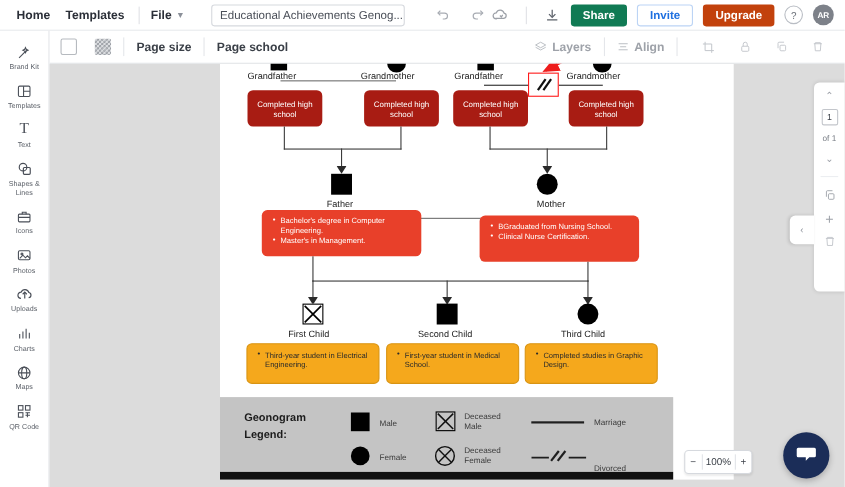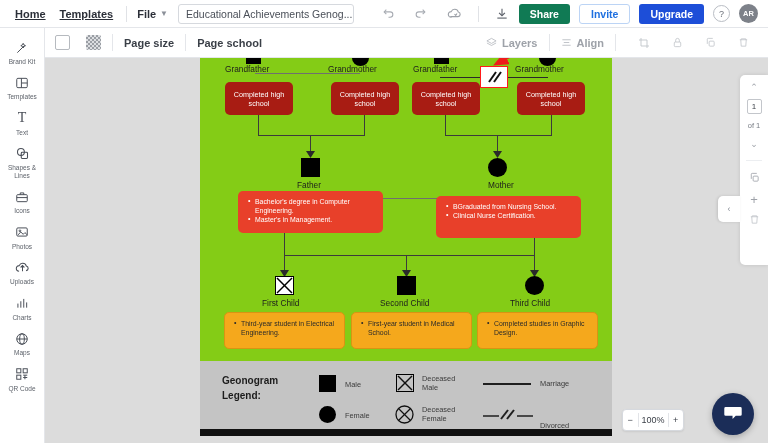--- a/index.html
+++ b/index.html
@@ -11,36 +11,36 @@
     font-size:11px;
     position:relative;
   }
 
   
   .topbar{
     position:absolute; left:0; top:0; width:768px; height:28px;
     background:#fff; border-bottom:1px solid #e4e6ea;
     display:flex; align-items:center; padding:0 8px;
   }
-  .tb-link{ font-size:11px; font-weight:bold; color:#2b2f38; padding:4px 7px; cursor:pointer;text-decoration:underline; }
+  .tb-link{ font-size:11px; font-weight:bold; color:#2b2f38; padding:4px 7px; cursor:pointer; }
   .tb-sep{ width:1px; height:16px; background:#e0e2e6; margin:0 6px; }
   .tb-file{ font-size:11px; font-weight:bold; color:#2b2f38; padding:4px 4px; display:flex; align-items:center; gap:4px; cursor:pointer;}
   .caret{ font-size:8px; color:#8b9099; }
   .doc-title{
     width:176px; height:20px; border:1px solid #d6d9de; border-radius:3px;
     font-size:10.5px; color:#4a4f58; padding:0 7px; line-height:19px;
-    background:#fff; overflow:hidden; white-space:nowrap; margin-left:6px;
+    background:#fff; overflow:hidden; white-space:nowrap; margin-left:20px;
   }
   .undo-redo{ display:flex; gap:16px; margin-left:26px; }
   .ico-btn{ width:16px;height:16px; display:flex;align-items:center;justify-content:center; cursor:pointer; color:#a8acb3;}
   .tb-right{ margin-left:auto; display:flex; align-items:center; gap:9px; padding-right:2px;}
   .btn{ height:20px; border-radius:3px; font-size:10.5px; font-weight:bold; display:flex;align-items:center;justify-content:center; cursor:pointer; padding:0 11px;}
   .btn-share{ background:#107a54; color:#fff; }
   .btn-invite{ background:#fff; color:#1f70e0; border:1px solid #bcd4f5;}
-  .btn-upgrade{ background:#1d4ed8; color:#fff; }
+  .btn-upgrade{ background:#c2410c; color:#fff; }
   .circ{ width:17px;height:17px;border-radius:50%; display:flex;align-items:center;justify-content:center;font-size:9px;}
   .help-circ{ border:1px solid #b9bdc4; color:#6b7079; }
   .avatar{ background:#7d8189; color:#fff; font-size:7.5px; font-weight:bold; width:19px;height:19px;}
 
   
   .toolbar2{
     position:absolute; left:45px; top:28px; width:723px; height:30px;
     background:#fff; border-bottom:1px solid #e4e6ea;
     display:flex; align-items:center; padding:0 10px; gap:0;
   }
@@ -66,22 +66,22 @@
   .rail-item{ width:45px; padding:5px 0 4px; display:flex;flex-direction:column;align-items:center; gap:2px; cursor:pointer;}
   .rail-item .glyph{ color:#4a4f58; display:flex;align-items:center;justify-content:center;height:17px;}
   .rail-item .lbl{ font-size:6.5px; color:#5d626a; text-align:center; line-height:1.15; }
 
   
   .workspace{
     position:absolute; left:45px; top:58px; width:723px; height:385px;
     background:#dcdcdc; overflow:hidden;
   }
   .canvas{
-    position:absolute; left:155px; top:0px; width:412px; height:378px;
-    background:#84cc16;
+    position:absolute; left:155px; top:0px; width:467px; height:378px;
+    background:#ffffff;
   }
   .legendband{
     position:absolute; left:0; bottom:7px; width:412px; height:68px;
     background:#c4c4c4;
   }
   .blackbar{ position:absolute; left:0; bottom:0; width:412px; height:7px; background:#111;}
 
   
   .node-lbl{ position:absolute; font-size:8.3px; color:#1d1d1d; white-space:nowrap; }
   .sq{ position:absolute; background:#000; }

